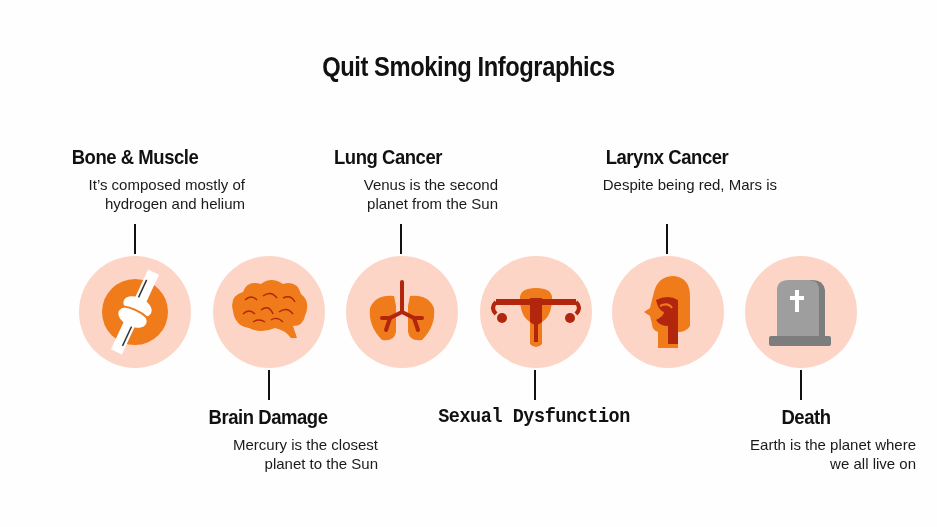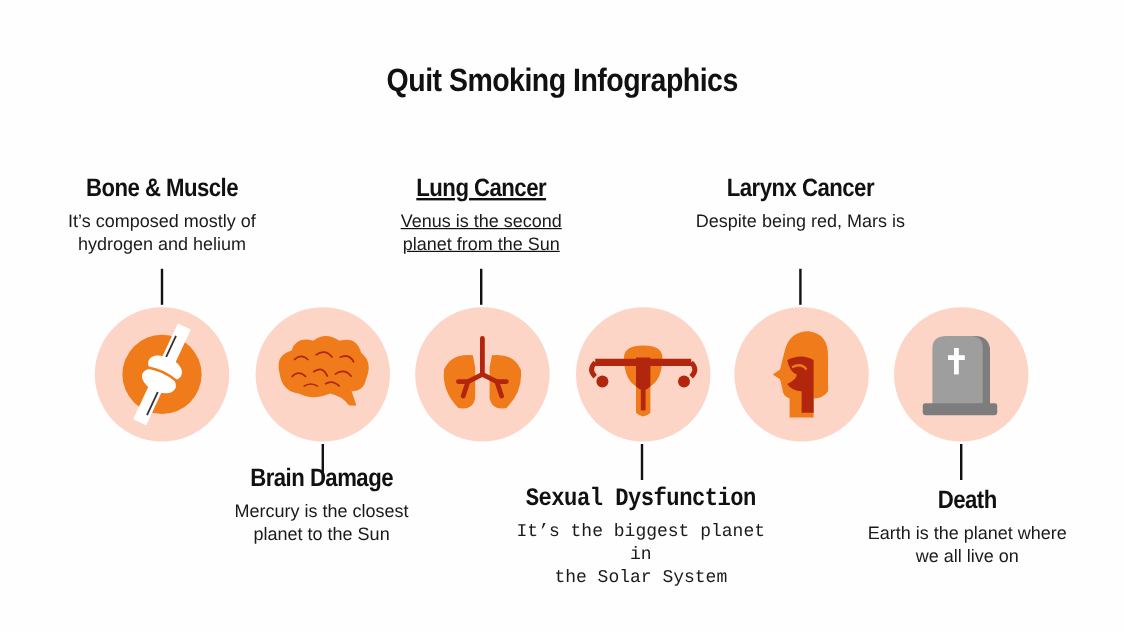--- a/index.html
+++ b/index.html
@@ -3,21 +3,21 @@
 <meta charset="utf-8">
 <style>
   html, body { margin:0; padding:0; }
   body { width:937px; height:527px; background:#fefefe; position:relative; overflow:hidden;
          font-family:"Liberation Sans", sans-serif; color:#111; }
   .title { position:absolute; left:0; width:937px; top:52px; text-align:center;
            font-family:"Liberation Sans", sans-serif; font-weight:bold; font-size:27px;
            letter-spacing:-0.5px; transform:scaleX(0.88); }
   .item { position:absolute; width:220px; text-align:center; }
   .item .head { font-weight:bold; font-size:21px; letter-spacing:-0.5px; transform:scaleX(0.88); white-space:nowrap; }
-  .item .desc { font-size:15px; line-height:19px; margin-top:6px; color:#1a1a1a; }
+  .item .desc { font-size:15px; line-height:19px; margin-top:6px; color:#1a1a1a;text-align:right; }
   .circle { position:absolute; width:112px; height:112px; border-radius:50%; background:#fcd5c7; }
   .circle svg { position:absolute; left:0; top:0; width:112px; height:112px; }
   .line { position:absolute; width:2px; background:#111; }
 </style>
 </head>
 <body>
 
 <div class="title">Quit Smoking Infographics</div>
 
 <div class="item" style="left:25px; top:145px;">
@@ -51,29 +51,29 @@
         <path d="M70 42 Q78 38 82 46"></path>
       <path d="M30 58 Q36 52 42 58"></path>
         <path d="M48 54 Q56 48 60 58"></path>
         <path d="M66 56 Q74 50 80 58"></path>
       <path d="M40 66 Q46 62 52 66"></path>
         <path d="M58 64 Q64 60 70 66"></path>
     </g>
   </svg>
 </div>
 <div class="line" style="left:268px; top:370px; height:30px;"></div>
-<div class="item" style="left:158px; top:387px;">
+<div class="item" style="left:158px; top:405px;">
   <div class="head">Brain Damage</div>
   <div class="desc">
     <div>Mercury is the closest</div>
     <div>planet to the Sun</div>
   </div>
 </div>
 
-<div class="item" style="left:291px; top:145px;text-decoration:underline;">
+<div class="item" style="left:278px; top:145px;">
   <div class="head">Lung Cancer</div>
   <div class="desc">
     <div>Venus is the second</div>
     <div>planet from the Sun</div>
   </div>
 </div>
 <div class="line" style="left:400px; top:224px; height:30px;"></div>
 <div class="circle" style="left:346px; top:256px;">
   <svg viewBox="0 0 112 112">
     <path d="M48 40 Q30 38 24 52 Q22 70 36 84 Q48 86 50 76 L50 50 Z" fill="#f07b1a"></path>
@@ -96,24 +96,20 @@
     <path d="M96 46 Q102 52 96 58" stroke="#b3260e" stroke-width="4" fill="none"></path>
     <circle cx="22" cy="62" r="5" fill="#b3260e"></circle>
     <circle cx="90" cy="62" r="5" fill="#b3260e"></circle>
     <path d="M50 42 L62 42 L62 66 Q56 72 50 66 Z" fill="#b3260e"></path>
     <rect x="54" y="66" width="4" height="20" fill="#b3260e"></rect>
   </svg>
 </div>
 <div class="line" style="left:534px; top:370px; height:30px;"></div>
 <div class="item" style="left:424px; top:405px;font-family:Liberation Mono, monospace;">
   <div class="head">Sexual Dysfunction</div>
-  <div class="desc">
-    <div>It’s the biggest planet in</div>
-    <div>the Solar System</div>
-  </div>
 </div>
 
 <div class="item" style="left:557px; top:145px;">
   <div class="head">Larynx Cancer</div>
   <div class="desc">
     <div>Despite being red, Mars is</div>
   </div>
 </div>
 <div class="line" style="left:666px; top:224px; height:30px;"></div>
 <div class="circle" style="left:612px; top:256px;">

